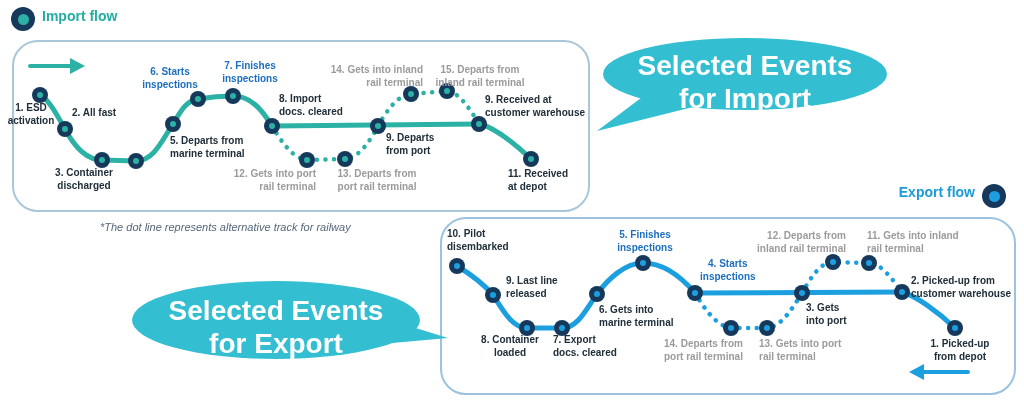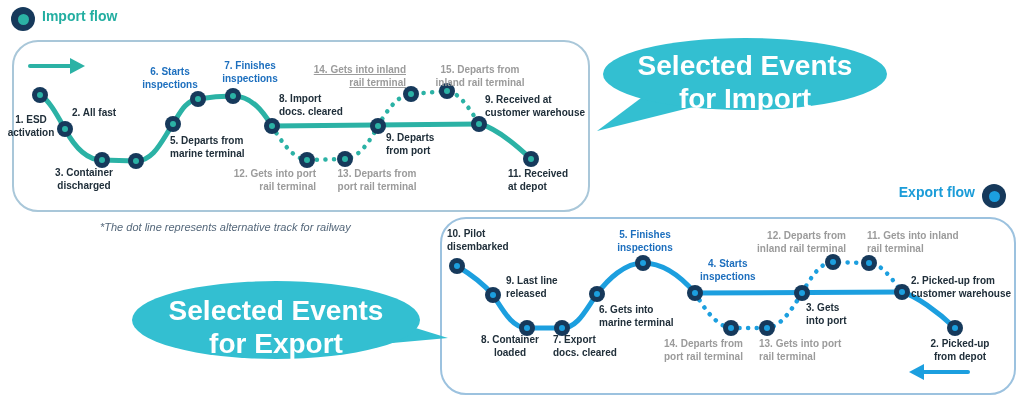--- a/index.html
+++ b/index.html
@@ -99,21 +99,21 @@
         <circle class="n-in" cx="295" cy="120" r="3"></circle>
       <circle class="n-out" cx="333" cy="119" r="8"></circle>
         <circle class="n-in" cx="333" cy="119" r="3"></circle>
       <circle class="n-out" cx="399" cy="54" r="8"></circle>
         <circle class="n-in" cx="399" cy="54" r="3"></circle>
       <circle class="n-out" cx="435" cy="51" r="8"></circle>
         <circle class="n-in" cx="435" cy="51" r="3"></circle>
     </g>
   </svg>
 
-  <div class="lbl ta-c" style="left:0px;   top:102px; width:62px;margin-top:12px;">1. ESD
+  <div class="lbl ta-c" style="left:0px;   top:102px; width:62px;">1. ESD
 activation</div>
   <div class="lbl" style="left:72px;  top:107px;">2. All fast</div>
   <div class="lbl ta-c" style="left:44px;  top:167px; width:80px;">3. Container
 discharged</div>
   <div class="lbl" style="left:170px; top:135px;">5. Departs from
 marine terminal</div>
   <div class="lbl blue ta-c" style="left:135px; top:66px; width:70px;">6. Starts
 inspections</div>
   <div class="lbl blue ta-c" style="left:215px; top:60px; width:70px;">7. Finishes
 inspections</div>
@@ -122,21 +122,21 @@
   <div class="lbl" style="left:386px; top:132px;">9. Departs
 from port</div>
   <div class="lbl" style="left:485px; top:94px;">9. Received at
 customer warehouse</div>
   <div class="lbl" style="left:508px; top:168px;">11. Received
 at depot</div>
   <div class="lbl gray ta-r" style="left:226px; top:168px; width:90px;">12. Gets into port
 rail terminal</div>
   <div class="lbl gray ta-c" style="left:327px; top:168px; width:100px;">13. Departs from
 port rail terminal</div>
-  <div class="lbl gray ta-r" style="left:296px; top:64px; width:110px;text-decoration:underline;">14. Gets into inland
+  <div class="lbl gray ta-r" style="left:313px; top:64px; width:110px;">14. Gets into inland
 rail terminal</div>
   <div class="lbl gray ta-c" style="left:425px; top:64px; width:110px;">15. Departs from
 inland rail terminal</div>
 
   <div class="note" style="left:100px; top:221px;">*The dot line represents alternative track for railway</div>
 
   <svg class="bubble-svg" style="left:590px; top:35px;" width="300" height="100" viewBox="0 0 300 100">
     <path class="bubble-shape" d="M55,60 L7,96 L103,72 Z"></path>
     <ellipse class="bubble-shape" cx="155" cy="39" rx="142" ry="36"></ellipse>
   </svg>
@@ -207,21 +207,21 @@
   <div class="lbl" style="left:599px; top:304px;">6. Gets into
 marine terminal</div>
   <div class="lbl blue ta-c" style="left:610px; top:229px; width:70px;">5. Finishes
 inspections</div>
   <div class="lbl blue" style="left:700px; top:258px;text-align:center;">4. Starts
 inspections</div>
   <div class="lbl" style="left:806px; top:302px;">3. Gets
 into port</div>
   <div class="lbl" style="left:911px; top:275px;">2. Picked-up from
 customer warehouse</div>
-  <div class="lbl ta-c" style="left:925px; top:338px; width:70px;">2. Picked-up
+  <div class="lbl ta-c" style="left:925px; top:338px; width:70px;">1. Picked-up
 from depot</div>
   <div class="lbl gray" style="left:867px; top:230px;">11. Gets into inland
 rail terminal</div>
   <div class="lbl gray ta-r" style="left:738px; top:230px; width:108px;">12. Departs from
 inland rail terminal</div>
   <div class="lbl gray" style="left:759px; top:338px;">13. Gets into port
 rail terminal</div>
   <div class="lbl gray" style="left:664px; top:338px;">14. Departs from
 port rail terminal</div>
 

